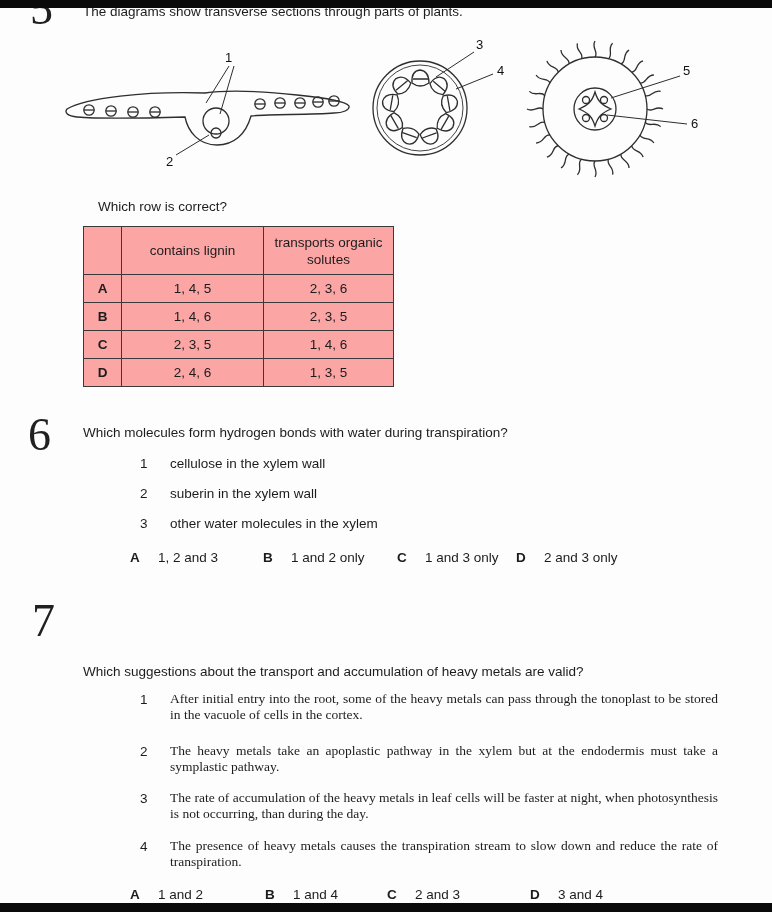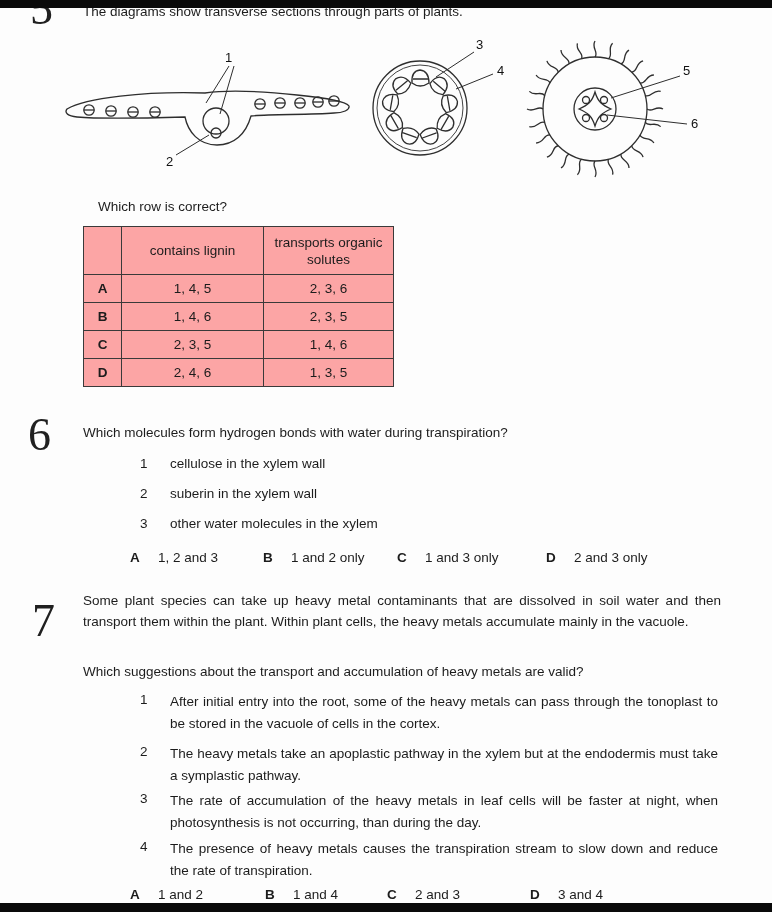--- a/index.html
+++ b/index.html
@@ -27,27 +27,27 @@
   .anstable .optc { width:38px; font-weight:700; }
   .anstable .c1 { width:142px; }
   .anstable .c2 { width:130px; }
 
   .q6-item { position:absolute; left:140px; white-space:nowrap; }
   .inum { display:inline-block; width:30px; }
 
   .optrow { position:absolute; left:83px; height:20px;margin-left:47px; }
   .opt-item { position:absolute; top:0; white-space:nowrap; }
   .opt-letter { font-weight:700; display:inline-block; min-width:28px; }
-  .o0 { left:0; } .o1 { left:133px; } .o2 { left:267px; } .o3 { left:416px; }
+  .o0 { left:0; } .o1 { left:133px; } .o2 { left:267px; } .o3 { left:386px; }
   .p1 { left:135px; } .p2 { left:257px; } .p3 { left:400px; }
 
   .q7-stem { position:absolute; left:83px; top:590px; width:638px; text-align:justify; line-height:21px; }
   .q7-item { position:absolute; left:140px; width:580px; display:flex; }
   .q7-item .inum { flex:0 0 30px; }
-  .q7-item-text { width:548px; text-align:justify; line-height:22px; }
+  .q7-item-text { width:548px; text-align:justify; line-height:16px;font-family:Liberation Serif, serif; }
 </style>
 </head>
 <body>
 
 <div class="page">
   <div class="bar bar-top"></div>
 
   <div class="qnum" style="left:30px; top:-14px;">5</div>
   <div class="abs" style="left:83px; top:3px;">The diagrams show transverse sections through parts of plants.</div>
 
@@ -194,21 +194,20 @@
   </div>
 
   <div class="optrow" style="top:549px; width:620px;">
     <span class="opt-item o0"><span class="opt-letter">A</span><span>1, 2 and 3</span></span>
     <span class="opt-item o1"><span class="opt-letter">B</span><span>1 and 2 only</span></span>
     <span class="opt-item o2"><span class="opt-letter">C</span><span>1 and 3 only</span></span>
     <span class="opt-item o3"><span class="opt-letter">D</span><span>2 and 3 only</span></span>
   </div>
 
   <div class="qnum" style="left:32px; top:598px;">7</div>
-  <div class="q7-stem">Some plant species can take up heavy metal contaminants that are dissolved in soil water and then transport them within the plant. Within plant cells, the heavy metals accumulate mainly in the vacuole.</div>
   <div class="abs" style="left:83px; top:663px;">Which suggestions about the transport and accumulation of heavy metals are valid?</div>
 
   <div class="q7-item" style="top:691px;">
     <span class="inum">1</span>
     <div class="q7-item-text">After initial entry into the root, some of the heavy metals can pass through the tonoplast to be stored in the vacuole of cells in the cortex.</div>
   </div>
   <div class="q7-item" style="top:743px;">
     <span class="inum">2</span>
     <div class="q7-item-text">The heavy metals take an apoplastic pathway in the xylem but at the endodermis must take a symplastic pathway.</div>
   </div>

